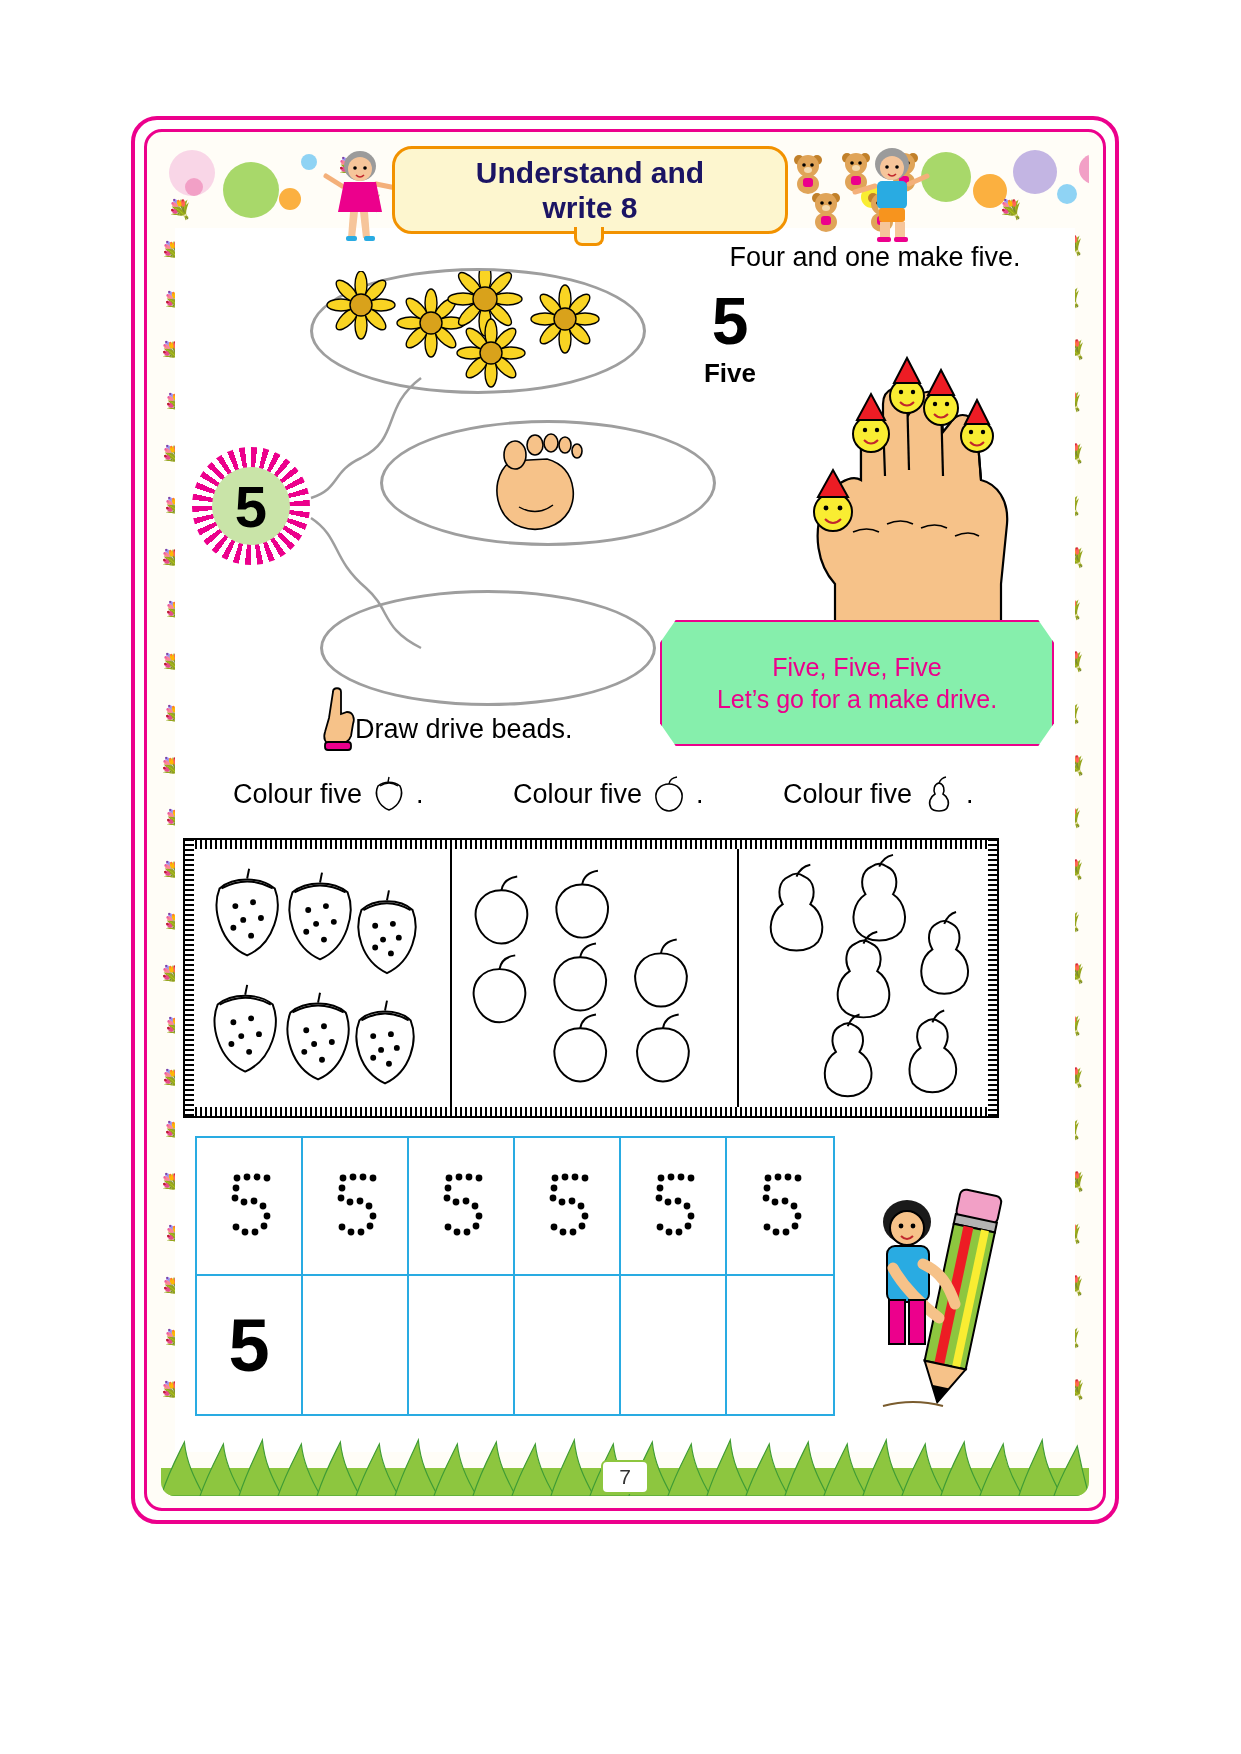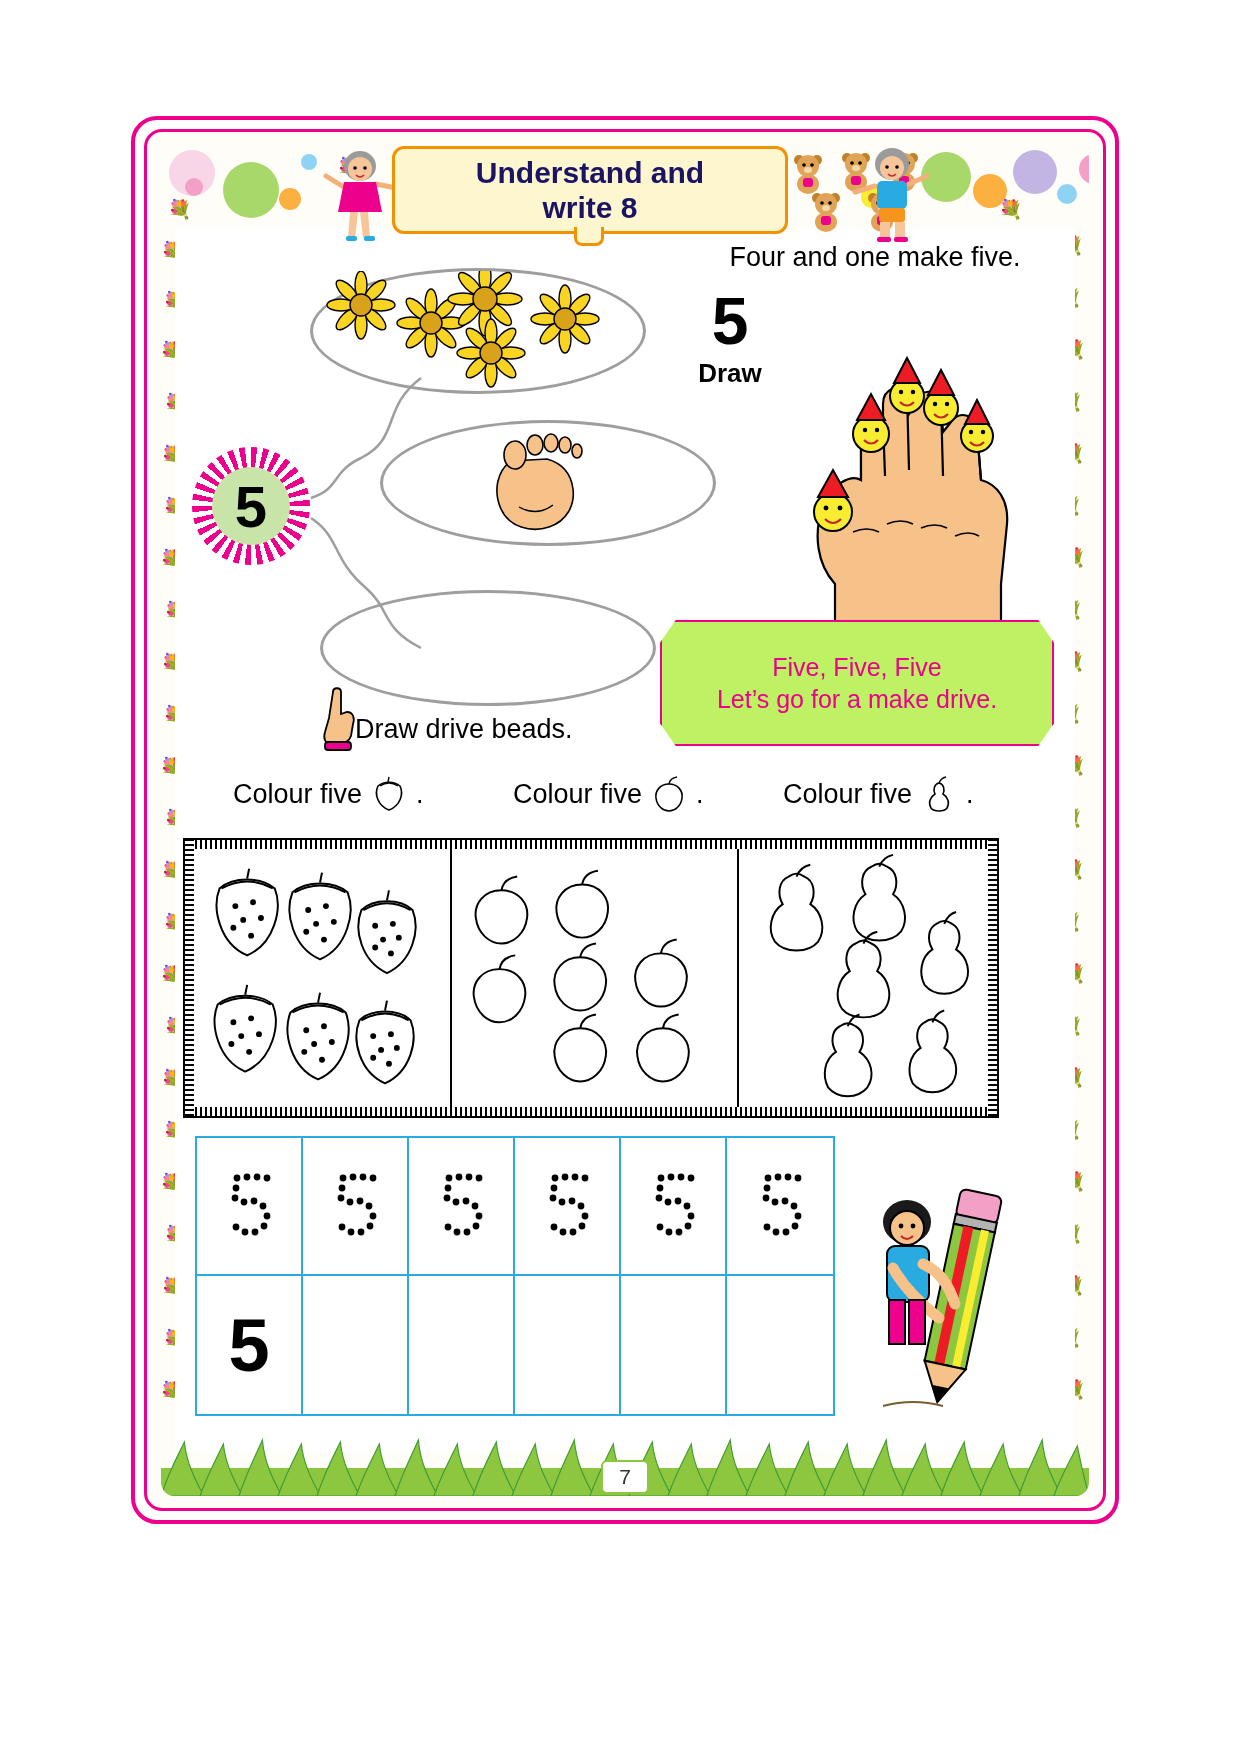--- a/index.html
+++ b/index.html
@@ -29,21 +29,21 @@
   .side-strip.right { right:12px; }
   .bfly { position:absolute; font-size:19px; line-height:19px; }
 
   
   .top-band { position:absolute; left:14px; right:14px; top:12px; height:88px; overflow:hidden; border-radius:14px 14px 0 0;}
   .blob { position:absolute; border-radius:50%; }
 
   
   .title-banner {
     position:absolute; left:245px; top:14px; width:390px; height:82px;
-    background:#fdf6cf; border:3px solid #f29200; border-radius:12px;
+    background:#fdf6cf; border:3px solid #f29200; border-radius:20px;
     display:flex; align-items:center; justify-content:center; text-align:center;
     z-index:6;
   }
   .title-banner .tail {
     position:absolute; left:46%; bottom:-15px; width:24px; height:16px;
     background:#fdf6cf; border-left:3px solid #f29200; border-right:3px solid #f29200; border-bottom:3px solid #f29200;
     border-radius:0 0 8px 8px;
   }
   .title-text { font-size:30px; font-weight:bold; color:#1b1464; line-height:1.18; }
 
@@ -80,21 +80,21 @@
     position:absolute; left:520px; top:14px; width:360px;
     font-size:27px; color:#000; text-align:center;
   }
   .big5 { position:absolute; left:500px; top:60px; width:110px; text-align:center; font-size:66px; font-weight:bold; color:#000; line-height:1; }
   .big5-word { position:absolute; left:500px; top:130px; width:110px; text-align:center; font-size:26px; font-weight:bold; color:#000; }
 
   .hand-art { position:absolute; left:600px; top:56px; width:280px; height:430px; }
 
   .rhyme-box {
     position:absolute; left:485px; top:392px; width:390px; height:122px;
-    background:#bef264; border:2px solid #ec008c;
+    background:#86efac; border:2px solid #ec008c;
     clip-path: polygon(4% 0, 96% 0, 100% 18%, 100% 82%, 96% 100%, 4% 100%, 0 82%, 0 18%);
     display:flex; flex-direction:column; align-items:center; justify-content:center;
   }
   .rhyme-line { font-size:25px; color:#ec008c; line-height:1.3; white-space:nowrap; }
 
   .draw-beads { position:absolute; left:180px; top:486px; font-size:27px; color:#000; }
   .hand-point { position:absolute; left:140px; top:456px; width:46px; height:70px; }
 
   .colour-row { position:absolute; left:28px; top:546px; width:100%; }
   .colour-item { position:absolute; font-size:27px; color:#000; display:flex; align-items:center; gap:6px; }
@@ -416,21 +416,21 @@
               <ellipse cx="194" cy="28" rx="5" ry="7"></ellipse>
             </g>
             <path d="M136 84 q18 10 34 -2" stroke="#000" stroke-width="1.4" fill="none"></path>
           </svg>
         </div>
 
         <div class="empty-oval"></div>
 
         <div class="four-one">Four and one make five.</div>
         <div class="big5">5</div>
-        <div class="big5-word">Draw</div>
+        <div class="big5-word">Five</div>
 
         <svg class="hand-art" viewBox="0 0 280 430">
           <g stroke="#000" stroke-width="2.2" fill="#f6c289">
             <path d="M60 430 L60 300 C42 280 38 250 48 222 C56 200 76 190 86 196 L86 150 C86 136 100 130 108 136 L108 120 C108 104 124 100 132 108 L134 130 L140 120 C144 104 162 104 166 118 L168 148 L176 138 C184 126 200 130 202 146 L206 196 C222 200 234 216 232 240 L226 300 L226 430 Z"></path>
             <path d="M86 196 L86 150 C86 136 100 130 108 136 L110 192"></path>
             <path d="M132 108 L134 186"></path>
             <path d="M166 118 L168 192"></path>
             <path d="M202 146 L206 196"></path>
           </g>
           <g stroke="#000" stroke-width="1.6" fill="none">

